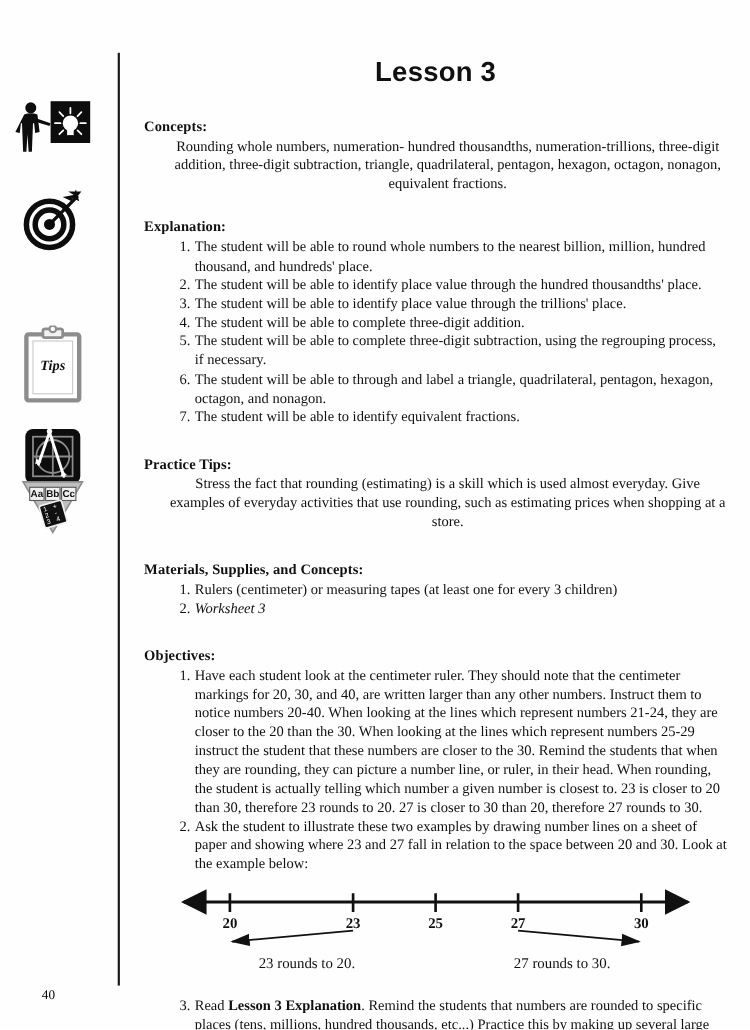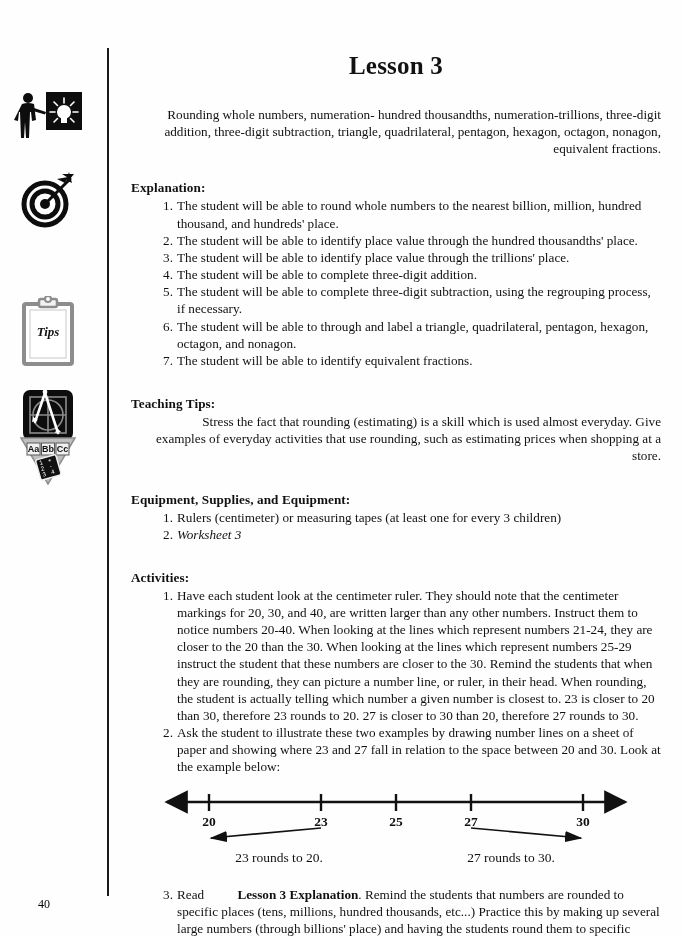--- a/index.html
+++ b/index.html
@@ -61,35 +61,35 @@
     top: 52px;
     width: 530px;
   }
 
   .doc-title {
     text-align: center;
     font-size: 25px;
     font-weight: bold;
     letter-spacing: 0.2px;
     margin: 0 0 26px 0;
-    font-family: Liberation Serif, serif;
+    font-family: Liberation Sans, sans-serif;
   }
 
   .section { margin-bottom: 12px; }
   .section-heading {
     font-weight: bold;
     font-size: 13.2px;
     margin: 0 0 1px 0;
     letter-spacing: 0.1px;
   }
   .para {
     font-size: 13.2px;
     line-height: 1.30;
     margin: 0 0 0 22px;
-    text-align: right;
+    text-align: center;
   }
 
   ol.numbered {
     list-style: none;
     margin: 0;
     padding: 0 0 0 0;
   }
   ol.numbered > li {
     font-size: 13.2px;
     line-height: 1.30;
@@ -98,21 +98,21 @@
     margin: 0;
   }
   ol.numbered > li > .num {
     position: absolute;
     left: 22px;
     top: 0;
     width: 20px;
     text-align: right;
   }
   em.ital { }
-  strong.bd { font-weight: bold; margin-left: 30px; }
+  strong.bd { font-weight: bold; }
 
   .gap-s { height: 11px; }
   .gap-m { height: 15px; }
 
   
   .figure {
     margin: 14px 0 0 0;
     width: 530px;
   }
 
@@ -235,20 +235,21 @@
       </svg>
     </div>
 
   </div>
 
   <div class="content">
 
     <h1 class="doc-title">Lesson 3</h1>
 
     <div class="section">
+      <div class="section-heading">Concepts:</div>
       <p class="para">Rounding whole numbers, numeration- hundred thousandths, numeration-trillions, three-digit addition, three-digit subtraction, triangle, quadrilateral, pentagon, hexagon, octagon, nonagon, equivalent fractions.</p>
     </div>
 
     <div class="gap-s"></div>
 
     <div class="section">
       <div class="section-heading">Explanation:</div>
       <ol class="numbered">
         <li><span class="num">1.</span><span>The student will be able to round whole numbers to the nearest billion, million, hundred thousand, and hundreds' place.</span></li>
         <li><span class="num">2.</span><span>The student will be able to identify place value through the hundred thousandths' place.</span></li>
@@ -256,38 +257,38 @@
         <li><span class="num">4.</span><span>The student will be able to complete three-digit addition.</span></li>
         <li><span class="num">5.</span><span>The student will be able to complete three-digit subtraction, using the regrouping process, if necessary.</span></li>
         <li><span class="num">6.</span><span>The student will be able to through and label a triangle, quadrilateral, pentagon, hexagon, octagon, and nonagon.</span></li>
         <li><span class="num">7.</span><span>The student will be able to identify equivalent fractions.</span></li>
       </ol>
     </div>
 
     <div class="gap-m"></div>
 
     <div class="section">
-      <div class="section-heading">Teaching Tips:</div>
+      <div class="section-heading">Practice Tips:</div>
       <p class="para">Stress the fact that rounding (estimating) is a skill which is used almost everyday. Give examples of everyday activities that use rounding, such as estimating prices when shopping at a store.</p>
     </div>
 
     <div class="gap-m"></div>
 
     <div class="section">
-      <div class="section-heading">Equipment, Supplies, and Equipment:</div>
+      <div class="section-heading">Materials, Supplies, and Concepts:</div>
       <ol class="numbered">
         <li><span class="num">1.</span><span>Rulers (centimeter) or measuring tapes (at least one for every 3 children)</span></li>
         <li><span class="num">2.</span><em class="ital">Worksheet 3</em></li>
       </ol>
     </div>
 
     <div class="gap-m"></div>
 
     <div class="section">
-      <div class="section-heading">Activities:</div>
+      <div class="section-heading">Objectives:</div>
       <ol class="numbered">
         <li><span class="num">1.</span><span>Have each student look at the centimeter ruler.  They should note that the centimeter markings for 20, 30, and 40, are written larger  than any other numbers.  Instruct them to notice numbers 20-40.  When looking at the lines which represent numbers 21-24, they are closer to the 20 than the 30.  When looking at the lines which represent numbers 25-29 instruct the student that these numbers are closer to the 30.  Remind the students that when they are rounding, they can picture a number line, or ruler, in their head.  When rounding, the student is actually telling which number a given number is closest to.  23 is closer to 20 than 30, therefore 23 rounds to 20.  27 is closer to 30 than 20, therefore 27 rounds to 30.</span></li>
         <li><span class="num">2.</span><span>Ask the student to illustrate these two examples by drawing number lines on a sheet of paper and showing where 23 and 27 fall in relation to the space between 20 and 30.  Look at the example below:</span></li>
       </ol>
 
       <div class="figure">
         <svg width="530" height="78" viewBox="0 0 530 78">
           <defs>
             <marker id="arrEnd" markerWidth="9" markerHeight="9" refX="8" refY="4.5" orient="auto">
               <path d="M0,0 L9,4.5 L0,9 z" fill="#111111"></path>

